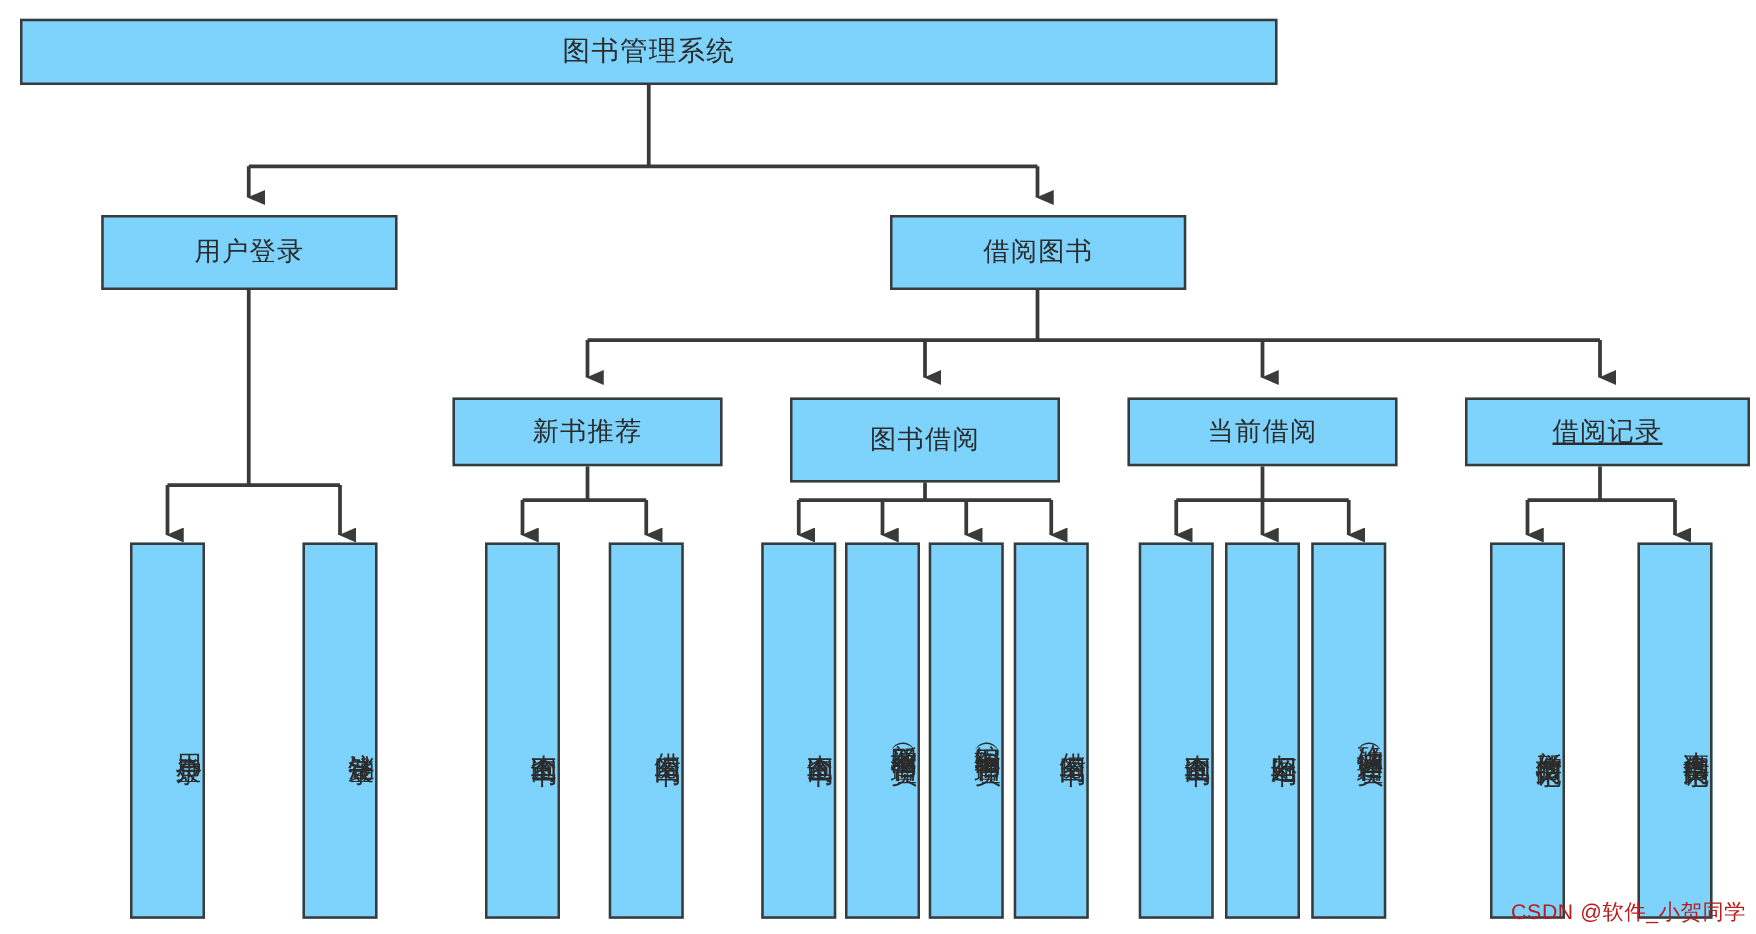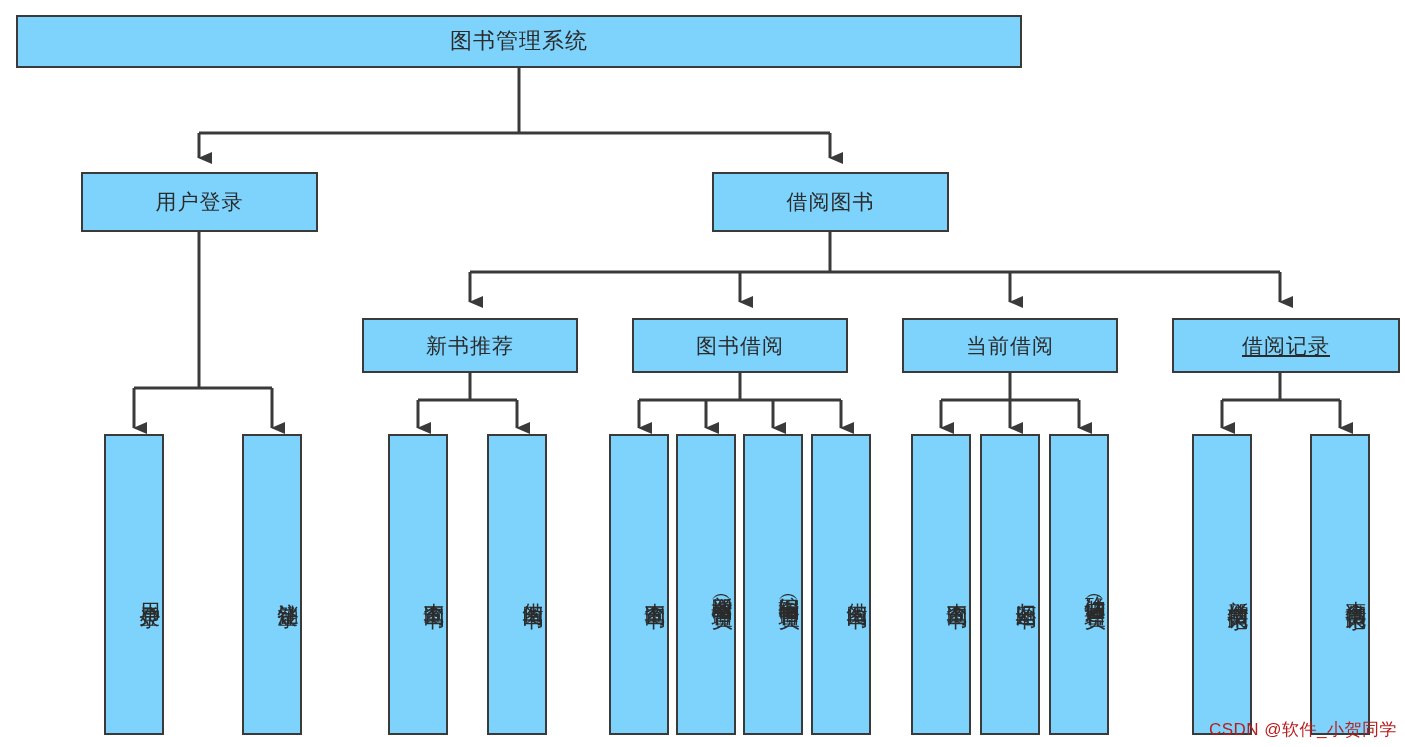--- a/index.html
+++ b/index.html
@@ -130,21 +130,21 @@
   <div class="node horizontal" style="left:81px; top:172px; width:237px; height:60px;">
     <span>用户登录</span>
   </div>
   <div class="node horizontal" style="left:712px; top:172px; width:237px; height:60px;">
     <span>借阅图书</span>
   </div>
 
   <div class="node horizontal" style="left:362px; top:318px; width:216px; height:55px;text-align:right;">
     <span>新书推荐</span>
   </div>
-  <div class="node horizontal" style="left:632px; top:318px; width:216px; height:55px;">
+  <div class="node horizontal" style="left:632px; top:318px; width:216px; height:68px;">
     <span>图书借阅</span>
   </div>
   <div class="node horizontal" style="left:902px; top:318px; width:216px; height:55px;">
     <span>当前借阅</span>
   </div>
   <div class="node horizontal" style="left:1172px; top:318px; width:228px; height:55px;text-decoration:underline;">
     <span>借阅记录</span>
   </div>
 
   <div class="node vertical" style="left:104px; top:434px; width:60px; height:301px;">

